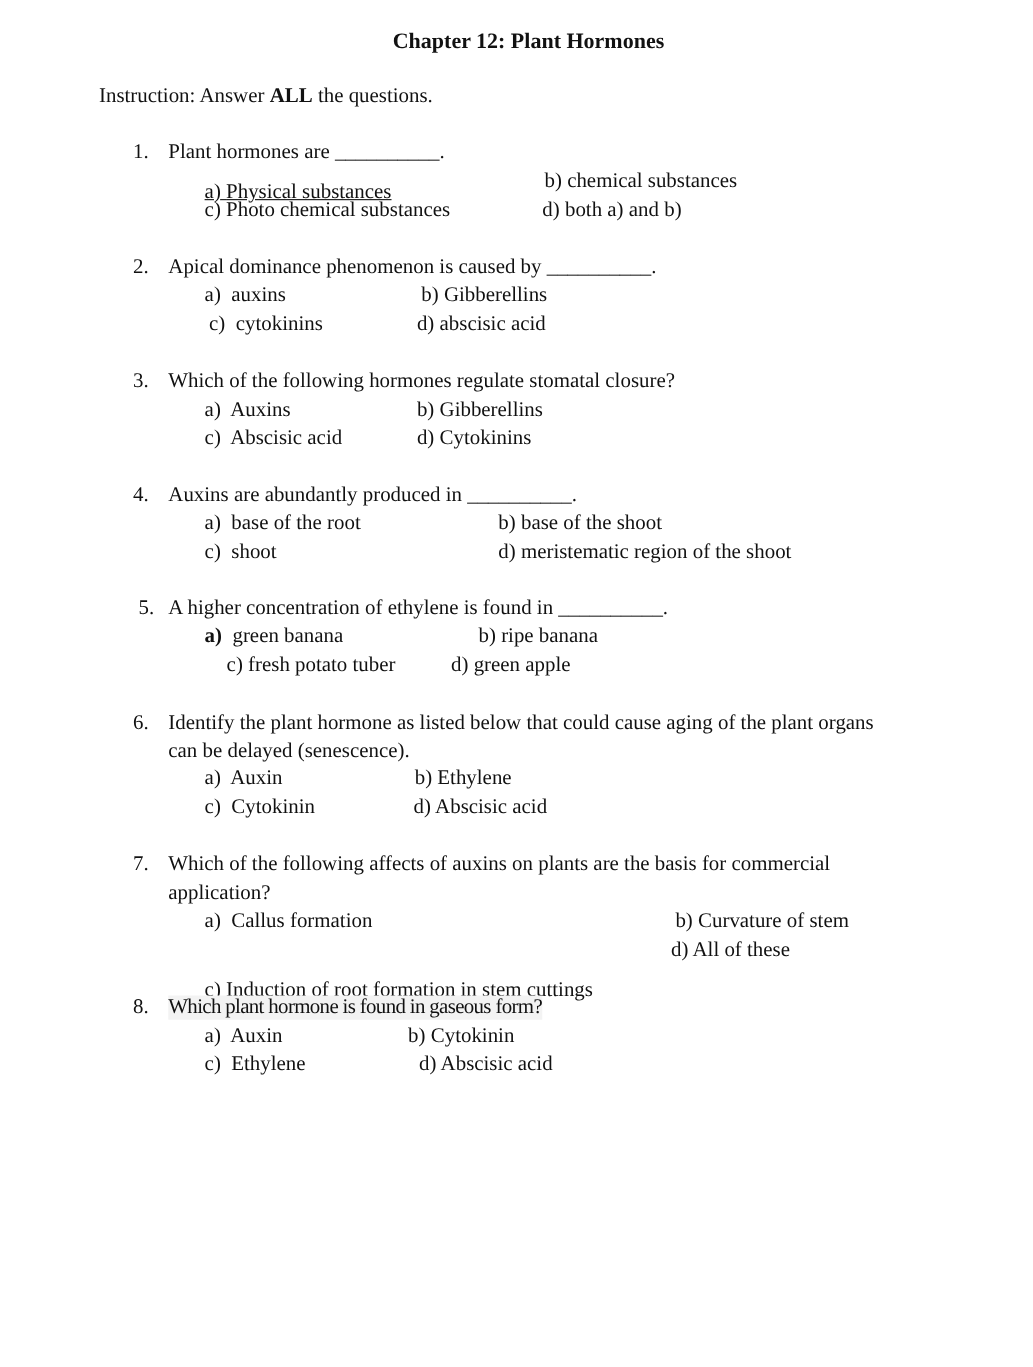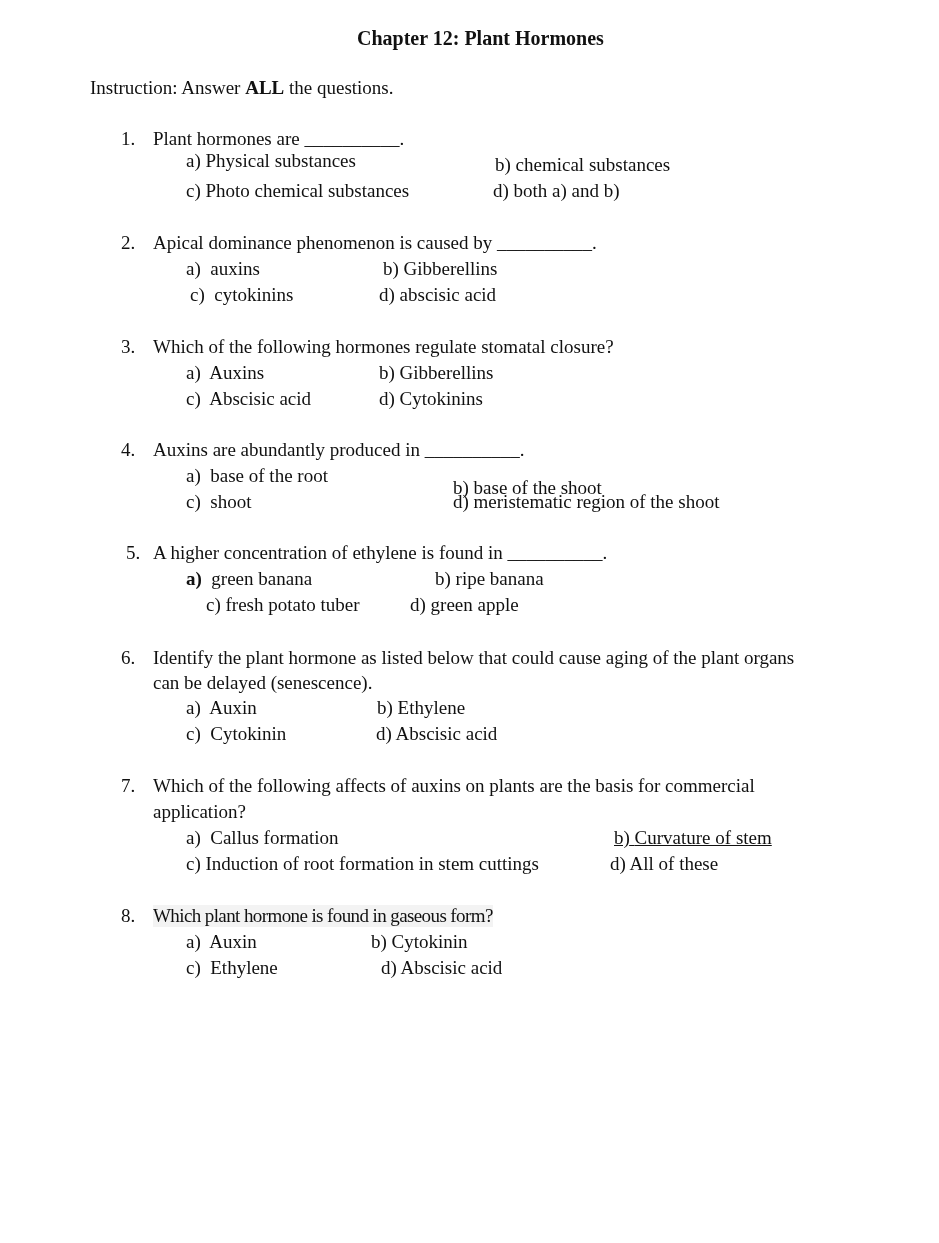--- a/index.html
+++ b/index.html
@@ -17,21 +17,21 @@
 <body>
 
 <div class="abs title" style="left:357px; top:27px;">Chapter 12: Plant Hormones</div>
 <div class="abs" style="left:90px; top:77px;">
   <span>Instruction: Answer </span><span class="bold">ALL</span><span> the questions.</span>
 </div>
 
 <div>
   <div class="abs" style="left:121px; top:128px;">1.</div>
   <div class="abs" style="left:153px; top:128px;">Plant hormones are __________.</div>
-  <div class="abs" style="left:186px; top:150px;"><span>a)</span> <span>Physical substances</span></div>
+  <div class="abs" style="left:186px; top:164px;text-decoration:underline;"><span>a)</span> <span>Physical substances</span></div>
   <div class="abs" style="left:495px; top:154px;"><span>b)</span> <span>chemical substances</span></div>
   <div class="abs" style="left:186px; top:180px;"><span>c)</span> <span>Photo chemical substances</span></div>
   <div class="abs" style="left:493px; top:180px;"><span>d)</span> <span>both a) and b)</span></div>
 </div>
 
 <div>
   <div class="abs" style="left:121px; top:232px;">2.</div>
   <div class="abs" style="left:153px; top:232px;">Apical dominance phenomenon is caused by __________.</div>
   <div class="abs" style="left:186px; top:258px;"><span>a)</span>&nbsp; <span>auxins</span></div>
   <div class="abs" style="left:383px; top:258px;"><span>b)</span> <span>Gibberellins</span></div>
@@ -45,21 +45,21 @@
   <div class="abs" style="left:186px; top:362px;"><span>a)</span>&nbsp; <span>Auxins</span></div>
   <div class="abs" style="left:379px; top:362px;"><span>b)</span> <span>Gibberellins</span></div>
   <div class="abs" style="left:186px; top:388px;"><span>c)</span>&nbsp; <span>Abscisic acid</span></div>
   <div class="abs" style="left:379px; top:388px;"><span>d)</span> <span>Cytokinins</span></div>
 </div>
 
 <div>
   <div class="abs" style="left:121px; top:439px;">4.</div>
   <div class="abs" style="left:153px; top:439px;">Auxins are abundantly produced in __________.</div>
   <div class="abs" style="left:186px; top:465px;"><span>a)</span>&nbsp; <span>base of the root</span></div>
-  <div class="abs" style="left:453px; top:465px;margin-top:12px;"><span>b)</span> <span>base of the shoot</span></div>
+  <div class="abs" style="left:453px; top:465px;"><span>b)</span> <span>base of the shoot</span></div>
   <div class="abs" style="left:186px; top:491px;"><span>c)</span>&nbsp; <span>shoot</span></div>
   <div class="abs" style="left:453px; top:491px;"><span>d)</span> <span>meristematic region of the shoot</span></div>
 </div>
 
 <div>
   <div class="abs" style="left:126px; top:542px;">5.</div>
   <div class="abs" style="left:153px; top:542px;">A higher concentration of ethylene is found in __________.</div>
   <div class="abs" style="left:186px; top:568px;"><span class="bold">a)</span>&nbsp; <span>green banana</span></div>
   <div class="abs" style="left:435px; top:568px;"><span>b)</span> <span>ripe banana</span></div>
   <div class="abs" style="left:186px; top:594px;margin-left:20px;"><span>c)</span> <span>fresh potato tuber</span></div>
@@ -74,22 +74,22 @@
   <div class="abs" style="left:377px; top:697px;"><span>b)</span> <span>Ethylene</span></div>
   <div class="abs" style="left:186px; top:723px;"><span>c)</span>&nbsp; <span>Cytokinin</span></div>
   <div class="abs" style="left:376px; top:723px;"><span>d)</span> <span>Abscisic acid</span></div>
 </div>
 
 <div>
   <div class="abs" style="left:121px; top:775px;">7.</div>
   <div class="abs" style="left:153px; top:775px;">Which of the following affects of auxins on plants are the basis for commercial</div>
   <div class="abs" style="left:153px; top:801px;">application?</div>
   <div class="abs" style="left:186px; top:827px;"><span>a)</span>&nbsp; <span>Callus formation</span></div>
-  <div class="abs" style="left:614px; top:827px;text-decoration:underline;"><span>b)</span> <span>Curvature of stem</span></div>
-  <div class="abs" style="left:186px; top:853px;text-align:right;"><span>c)</span> <span>Induction of root formation in stem cuttings</span></div>
+  <div class="abs" style="left:614px; top:827px;"><span>b)</span> <span>Curvature of stem</span></div>
+  <div class="abs" style="left:186px; top:889px;text-align:right;"><span>c)</span> <span>Induction of root formation in stem cuttings</span></div>
   <div class="abs" style="left:610px; top:853px;"><span>d)</span> <span>All of these</span></div>
 </div>
 
 <div>
   <div class="abs" style="left:121px; top:905px;">8.</div>
   <div class="abs hl" style="left:153px; top:905px; letter-spacing:-0.6px;">Which plant hormone is found in gaseous form?</div>
   <div class="abs" style="left:186px; top:931px;"><span>a)</span>&nbsp; <span>Auxin</span></div>
   <div class="abs" style="left:371px; top:931px;"><span>b)</span> <span>Cytokinin</span></div>
   <div class="abs" style="left:186px; top:957px;"><span>c)</span>&nbsp; <span>Ethylene</span></div>
   <div class="abs" style="left:381px; top:957px;"><span>d)</span> <span>Abscisic acid</span></div>

